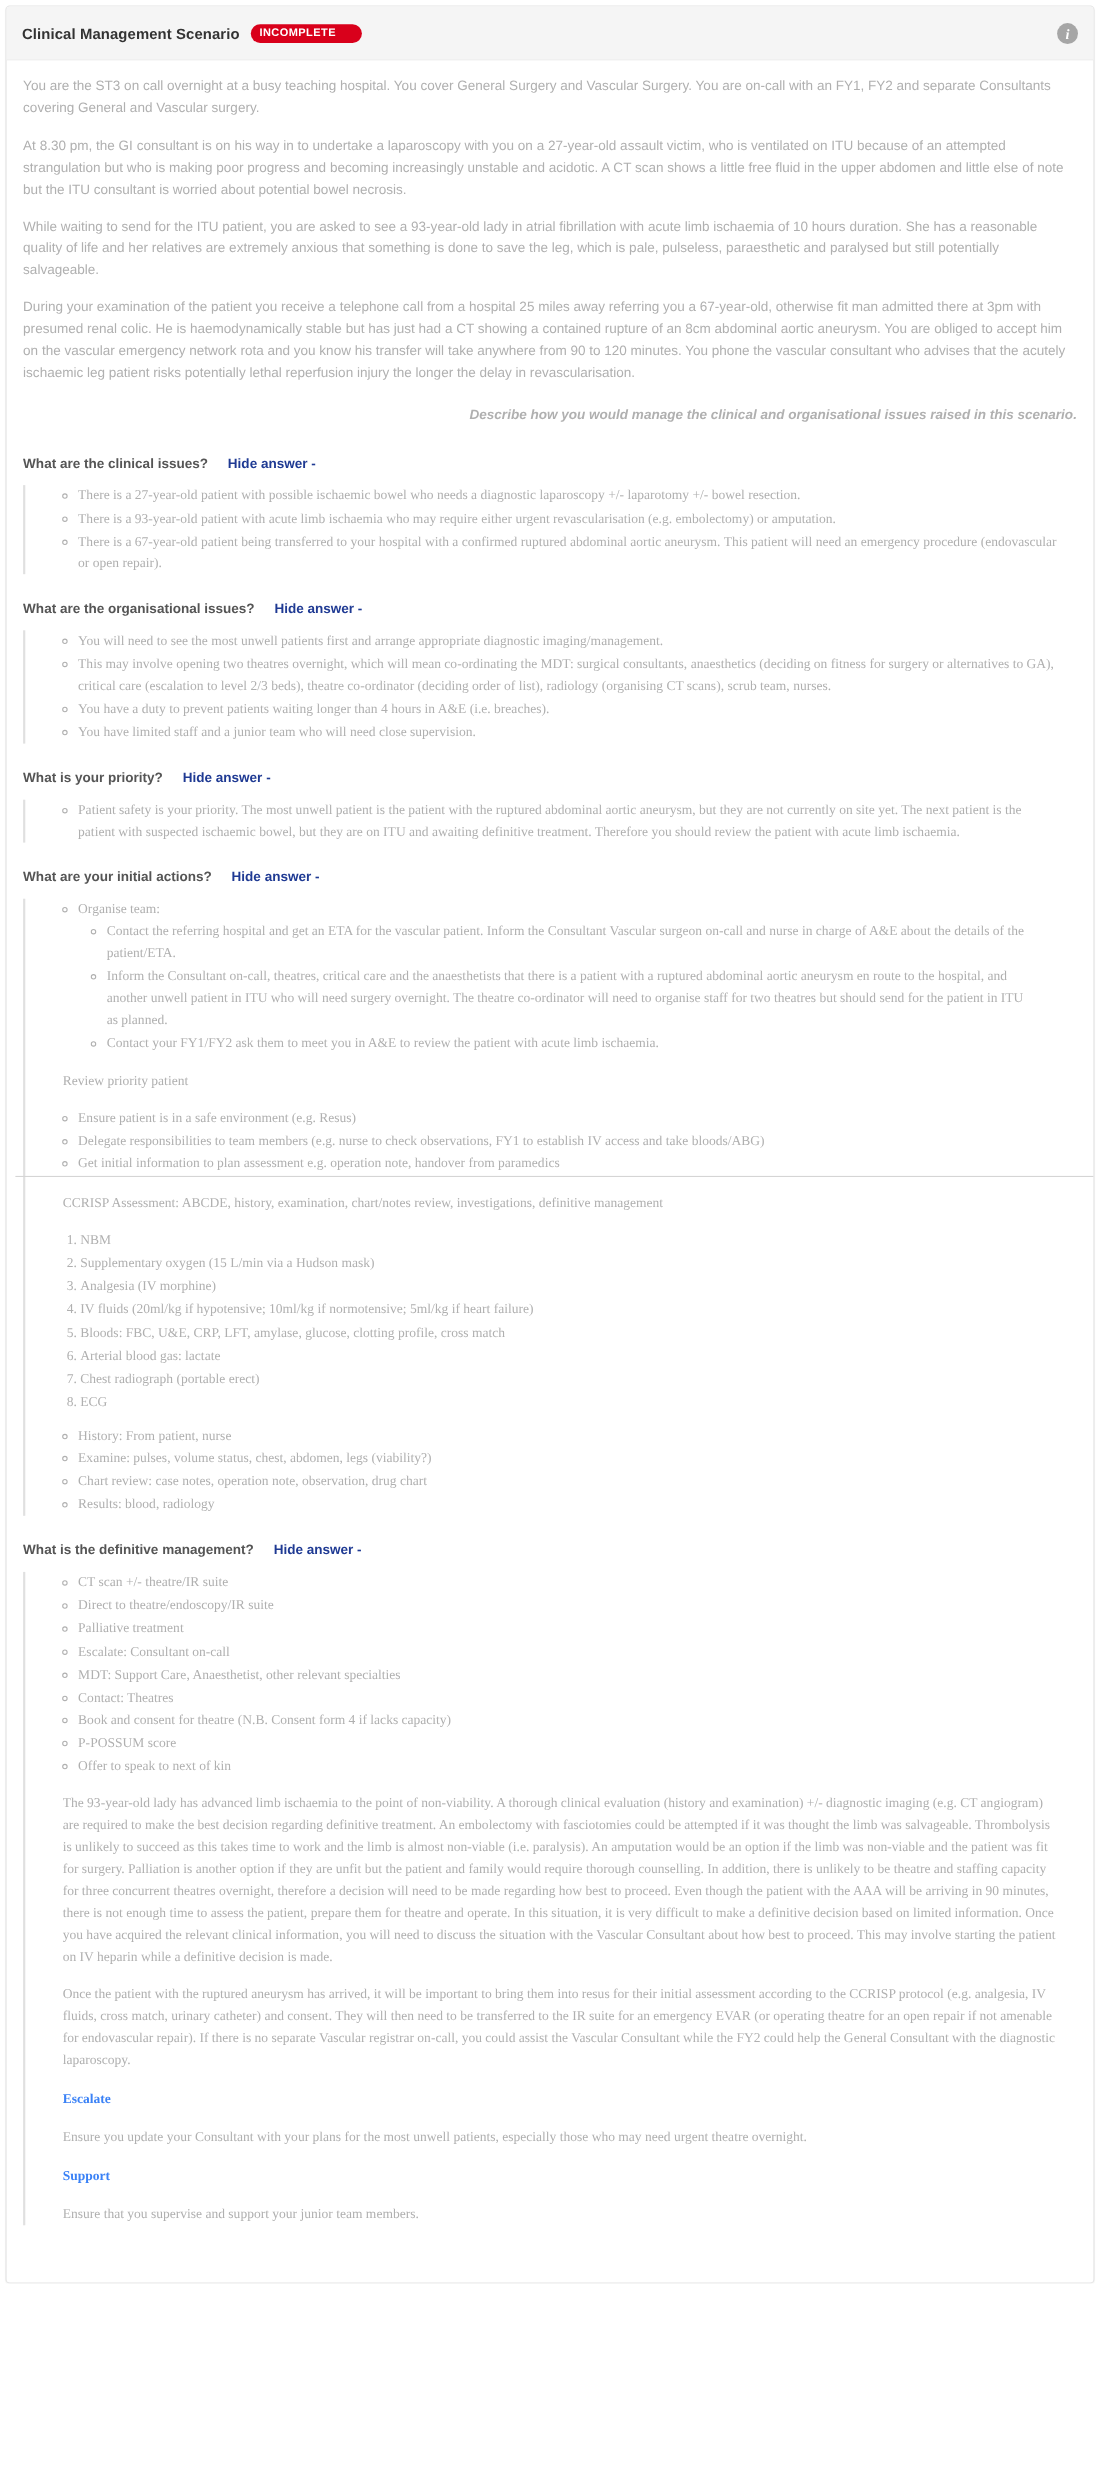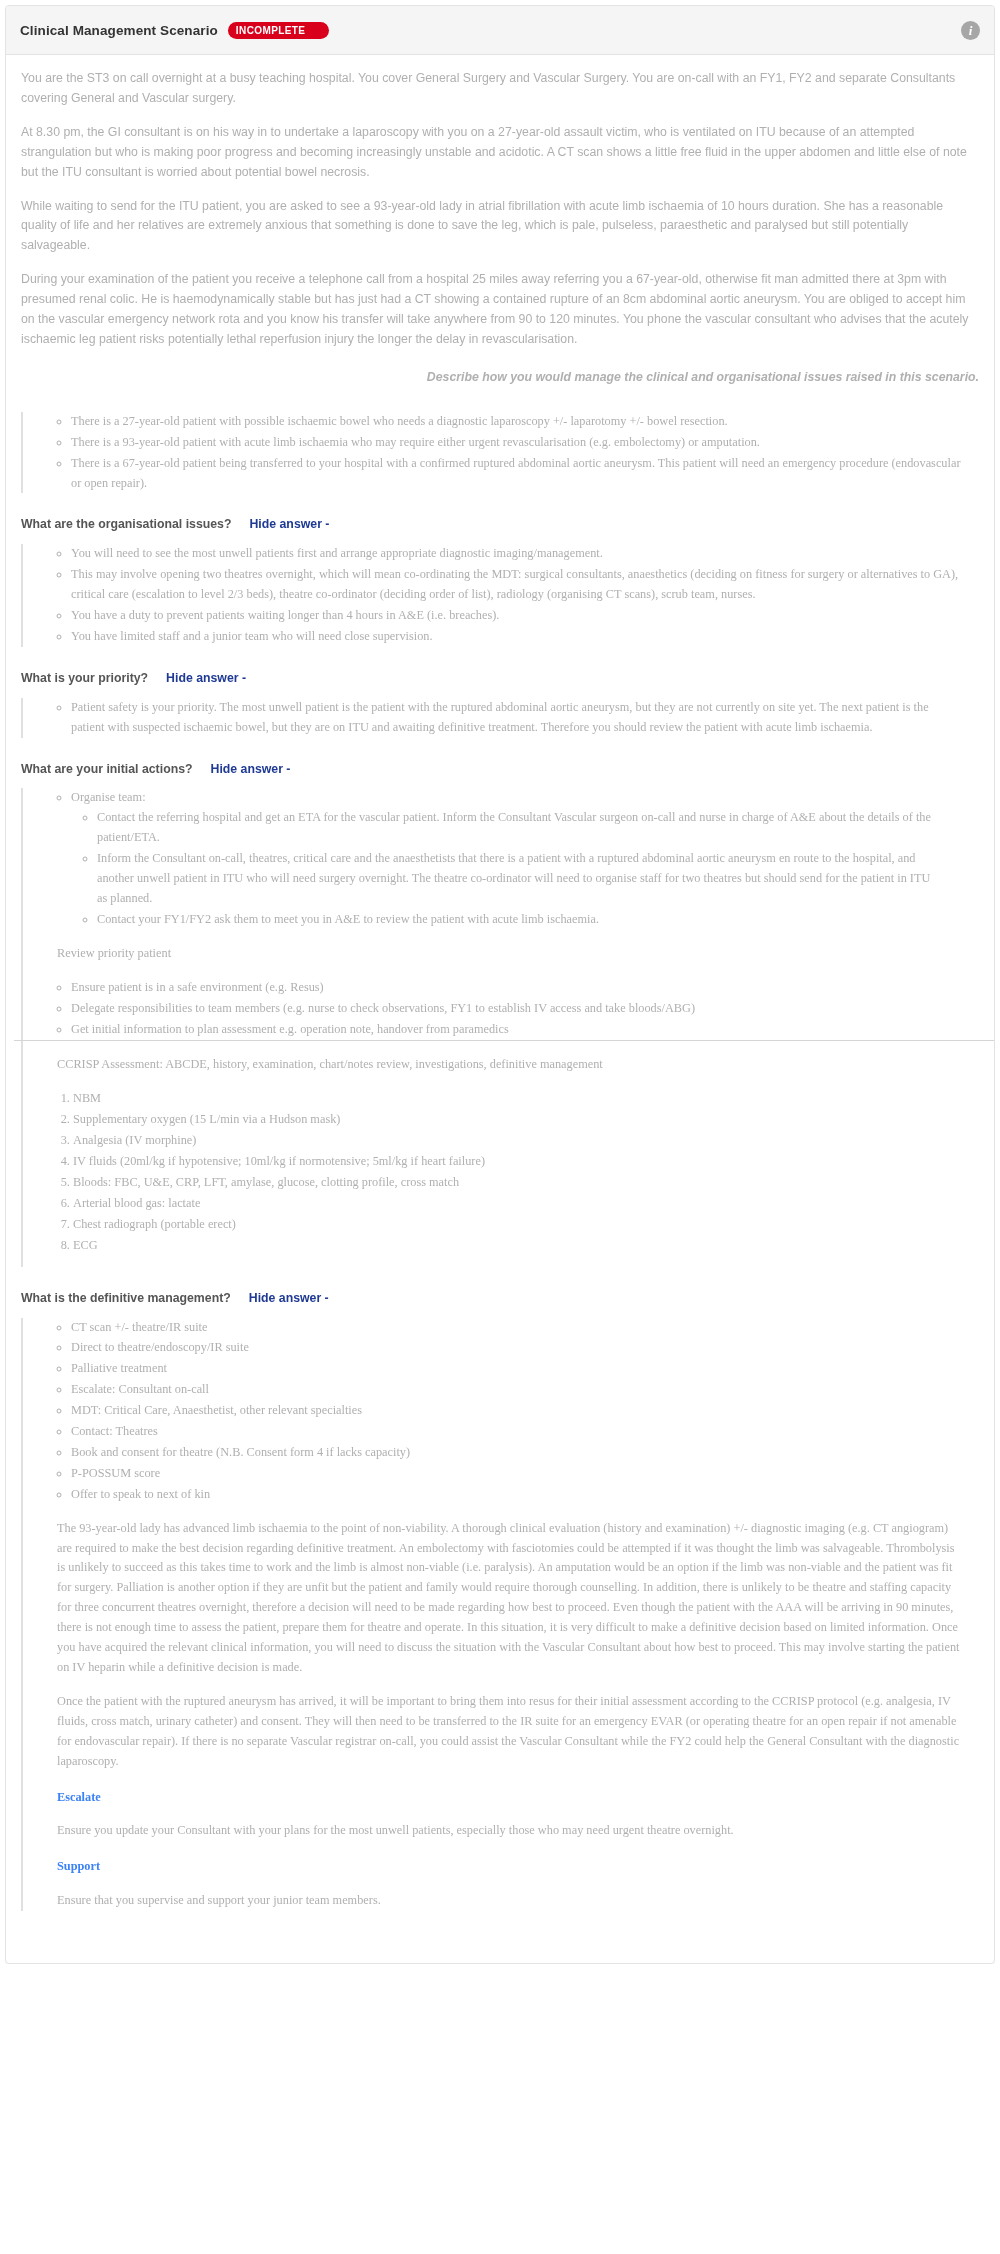--- a/index.html
+++ b/index.html
@@ -169,20 +169,23 @@
 
     <div class="card-body">
 
       <p>You are the ST3 on call overnight at a busy teaching hospital. You cover General Surgery and Vascular Surgery. You are on-call with an FY1, FY2 and separate Consultants covering General and Vascular surgery.</p>
       <p>At 8.30 pm, the GI consultant is on his way in to undertake a laparoscopy with you on a 27-year-old assault victim, who is ventilated on ITU because of an attempted strangulation but who is making poor progress and becoming increasingly unstable and acidotic. A CT scan shows a little free fluid in the upper abdomen and little else of note but the ITU consultant is worried about potential bowel necrosis.</p>
       <p>While waiting to send for the ITU patient, you are asked to see a 93-year-old lady in atrial fibrillation with acute limb ischaemia of 10 hours duration. She has a reasonable quality of life and her relatives are extremely anxious that something is done to save the leg, which is pale, pulseless, paraesthetic and paralysed but still potentially salvageable.</p>
       <p>During your examination of the patient you receive a telephone call from a hospital 25 miles away referring you a 67-year-old, otherwise fit man admitted there at 3pm with presumed renal colic. He is haemodynamically stable but has just had a CT showing a contained rupture of an 8cm abdominal aortic aneurysm. You are obliged to accept him on the vascular emergency network rota and you know his transfer will take anywhere from 90 to 120 minutes. You phone the vascular consultant who advises that the acutely ischaemic leg patient risks potentially lethal reperfusion injury the longer the delay in revascularisation.</p>
       <p class="prompt-line">Describe how you would manage the clinical and organisational issues raised in this scenario.</p>
 
       <div class="qa-block">
+        <div class="qa-head">
+          <span class="qa-q">What are the clinical issues?</span><a class="qa-toggle">Hide answer -</a>
+        </div>
         <div class="answer">
           <ul>
             <li>There is a 27-year-old patient with possible ischaemic bowel who needs a diagnostic laparoscopy +/- laparotomy +/- bowel resection.</li>
             <li>There is a 93-year-old patient with acute limb ischaemia who may require either urgent revascularisation (e.g. embolectomy) or amputation.</li>
             <li>There is a 67-year-old patient being transferred to your hospital with a confirmed ruptured abdominal aortic aneurysm. This patient will need an emergency procedure (endovascular or open repair).</li>
           </ul>
         </div>
       </div>
 
       <div class="qa-block">
@@ -239,36 +242,42 @@
             <li>NBM</li>
             <li>Supplementary oxygen (15 L/min via a Hudson mask)</li>
             <li>Analgesia (IV morphine)</li>
             <li>IV fluids (20ml/kg if hypotensive; 10ml/kg if normotensive; 5ml/kg if heart failure)</li>
             <li>Bloods: FBC, U&amp;E, CRP, LFT, amylase, glucose, clotting profile, cross match</li>
             <li>Arterial blood gas: lactate</li>
             <li>Chest radiograph (portable erect)</li>
             <li>ECG</li>
           </ol>
           <div style="height:10px"></div>
+          <ul>
+            <li>History: From patient, nurse</li>
+            <li>Examine: pulses, volume status, chest, abdomen, legs (viability?)</li>
+            <li>Chart review: case notes, operation note, observation, drug chart</li>
+            <li>Results: blood, radiology</li>
+          </ul>
         </div>
       </div>
 
       <div class="qa-block">
         <div class="qa-head">
           <span class="qa-q">What is the definitive management?</span><a class="qa-toggle">Hide answer -</a>
         </div>
         <div class="answer">
           <ul>
             <li>CT scan +/- theatre/IR suite</li>
             <li>Direct to theatre/endoscopy/IR suite</li>
             <li>Palliative treatment</li>
           </ul>
           <ul>
             <li>Escalate: Consultant on-call</li>
-            <li>MDT: Critical Care, Anaesthetist, other relevant specialties</li>
+            <li>MDT: Support Care, Anaesthetist, other relevant specialties</li>
             <li>Contact: Theatres</li>
             <li>Book and consent for theatre (N.B. Consent form 4 if lacks capacity)</li>
             <li>P-POSSUM score</li>
             <li>Offer to speak to next of kin</li>
           </ul>
           <p class="ans-p">The 93-year-old lady has advanced limb ischaemia to the point of non-viability. A thorough clinical evaluation (history and examination) +/- diagnostic imaging (e.g. CT angiogram) are required to make the best decision regarding definitive treatment. An embolectomy with fasciotomies could be attempted if it was thought the limb was salvageable. Thrombolysis is unlikely to succeed as this takes time to work and the limb is almost non-viable (i.e. paralysis). An amputation would be an option if the limb was non-viable and the patient was fit for surgery. Palliation is another option if they are unfit but the patient and family would require thorough counselling. In addition, there is unlikely to be theatre and staffing capacity for three concurrent theatres overnight, therefore a decision will need to be made regarding how best to proceed. Even though the patient with the AAA will be arriving in 90 minutes, there is not enough time to assess the patient, prepare them for theatre and operate. In this situation, it is very difficult to make a definitive decision based on limited information. Once you have acquired the relevant clinical information, you will need to discuss the situation with the Vascular Consultant about how best to proceed. This may involve starting the patient on IV heparin while a definitive decision is made.</p>
           <p class="ans-p">Once the patient with the ruptured aneurysm has arrived, it will be important to bring them into resus for their initial assessment according to the CCRISP protocol (e.g. analgesia, IV fluids, cross match, urinary catheter) and consent. They will then need to be transferred to the IR suite for an emergency EVAR (or operating theatre for an open repair if not amenable for endovascular repair). If there is no separate Vascular registrar on-call, you could assist the Vascular Consultant while the FY2 could help the General Consultant with the diagnostic laparoscopy.</p>
           <p class="ans-sub">Escalate</p>
           <p class="ans-p">Ensure you update your Consultant with your plans for the most unwell patients, especially those who may need urgent theatre overnight.</p>
           <p class="ans-sub">Support</p>

